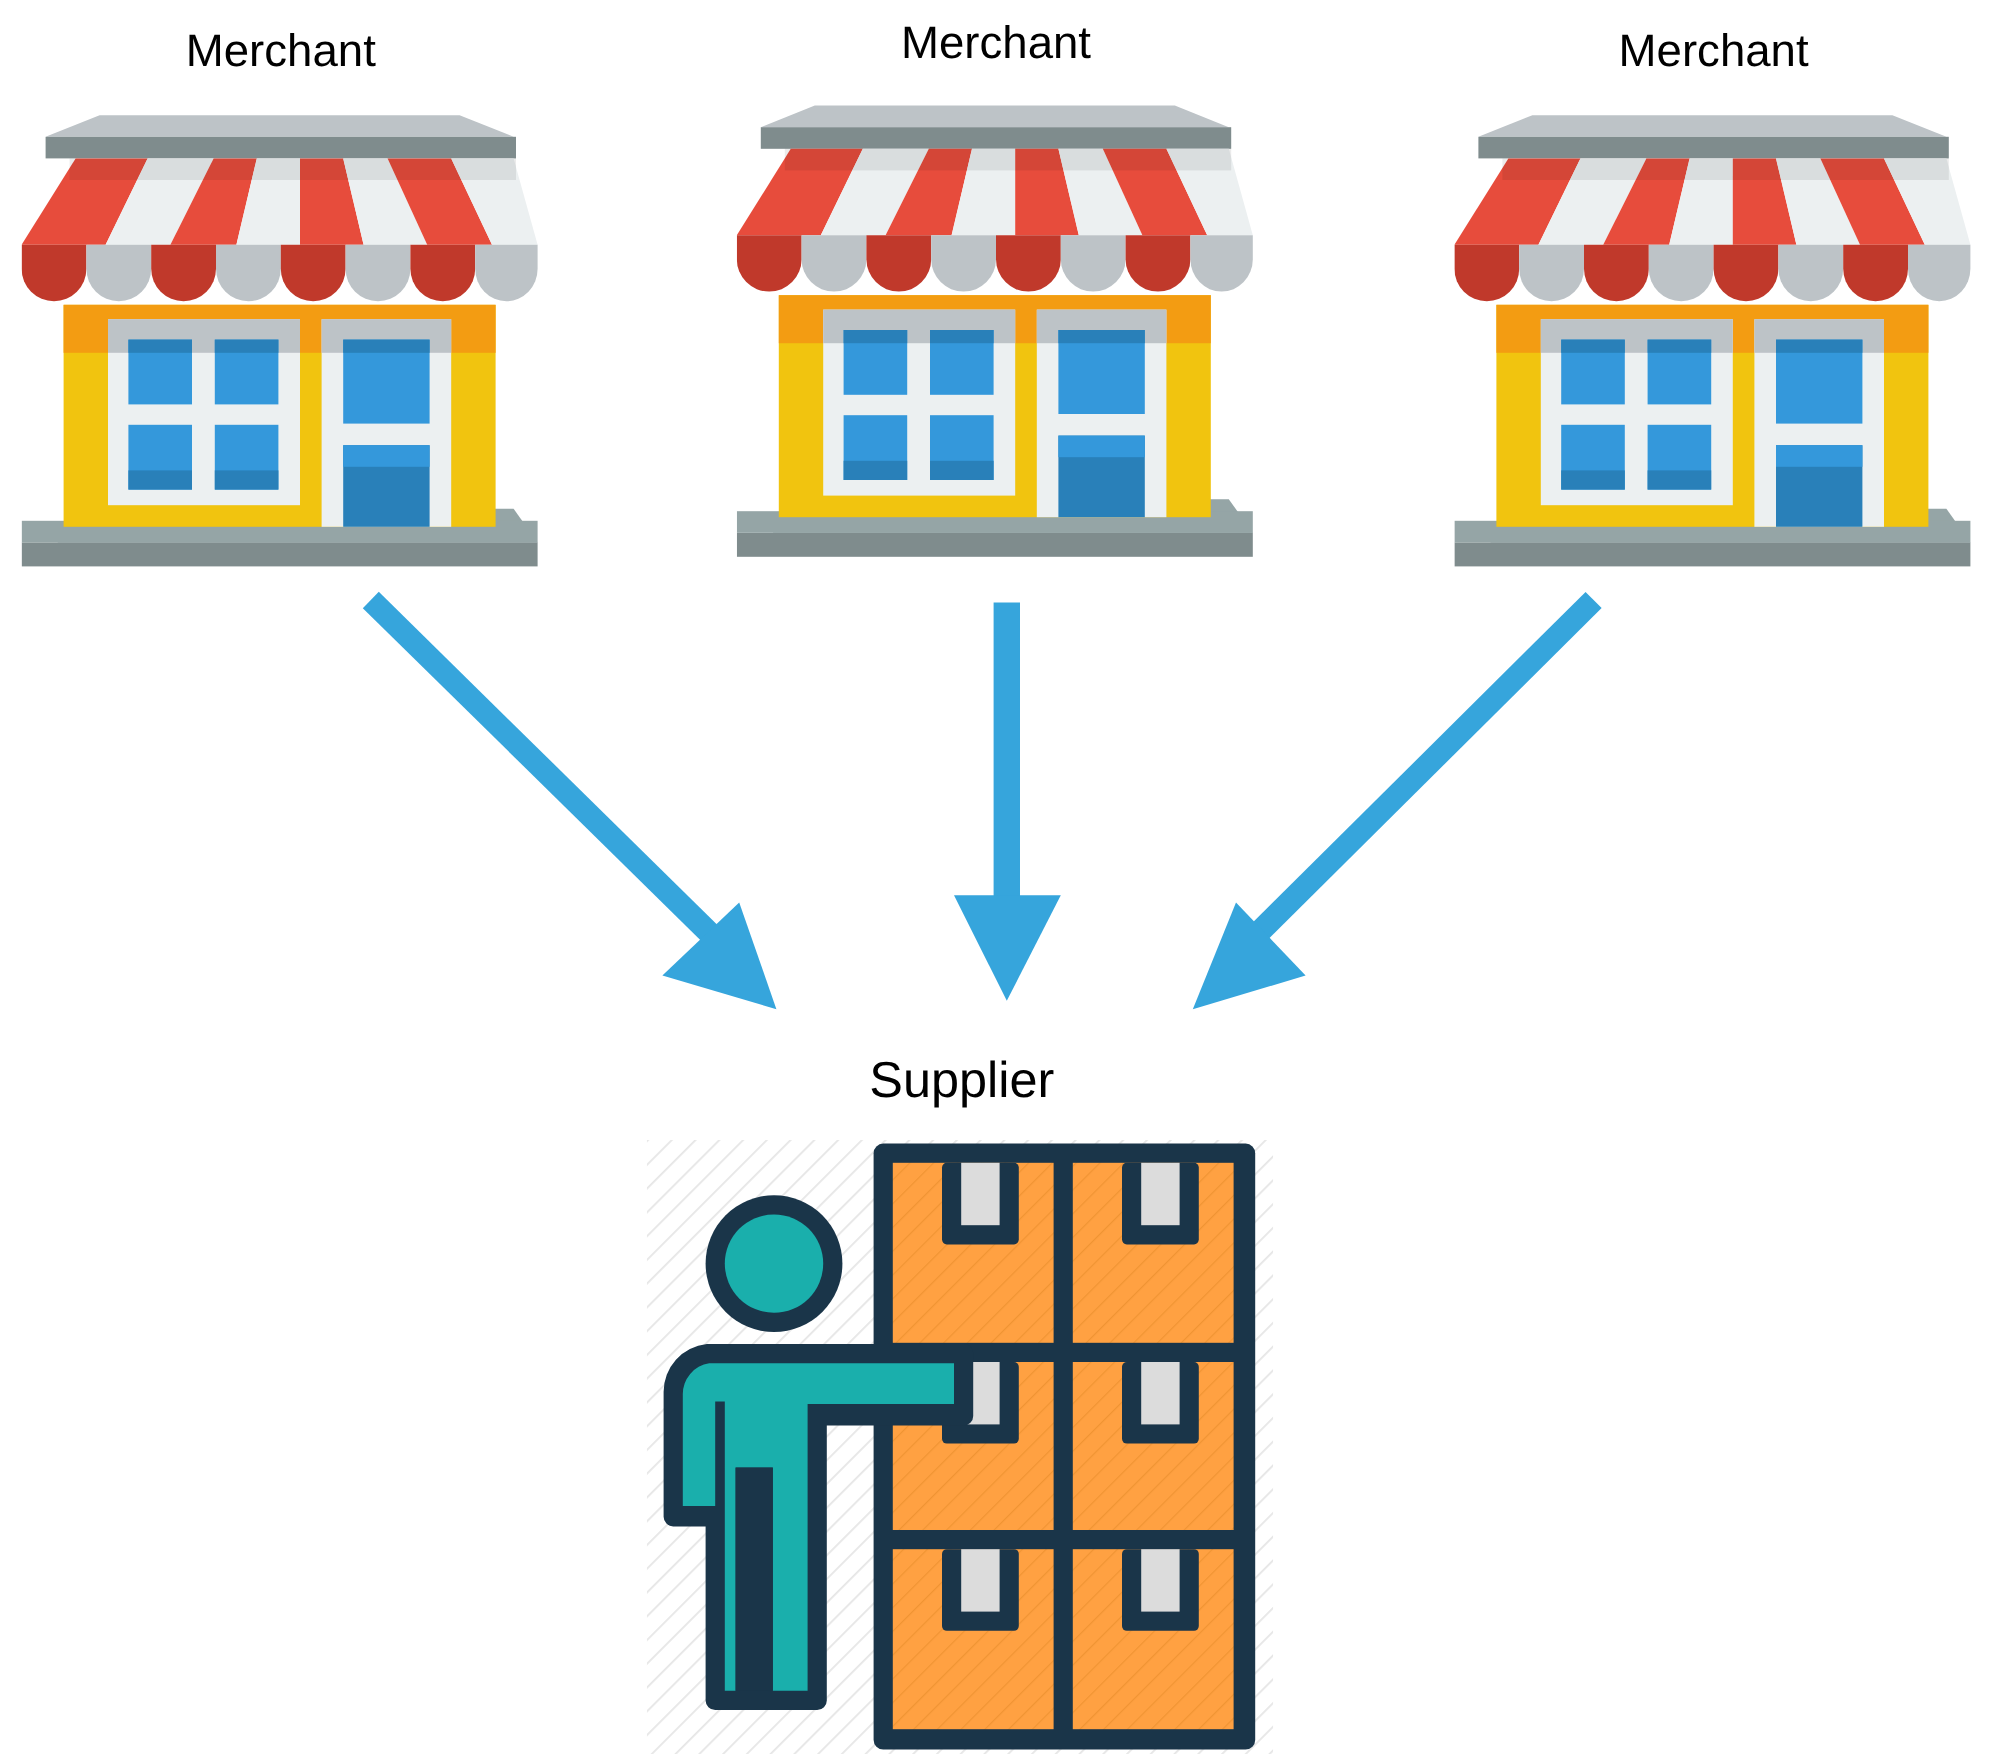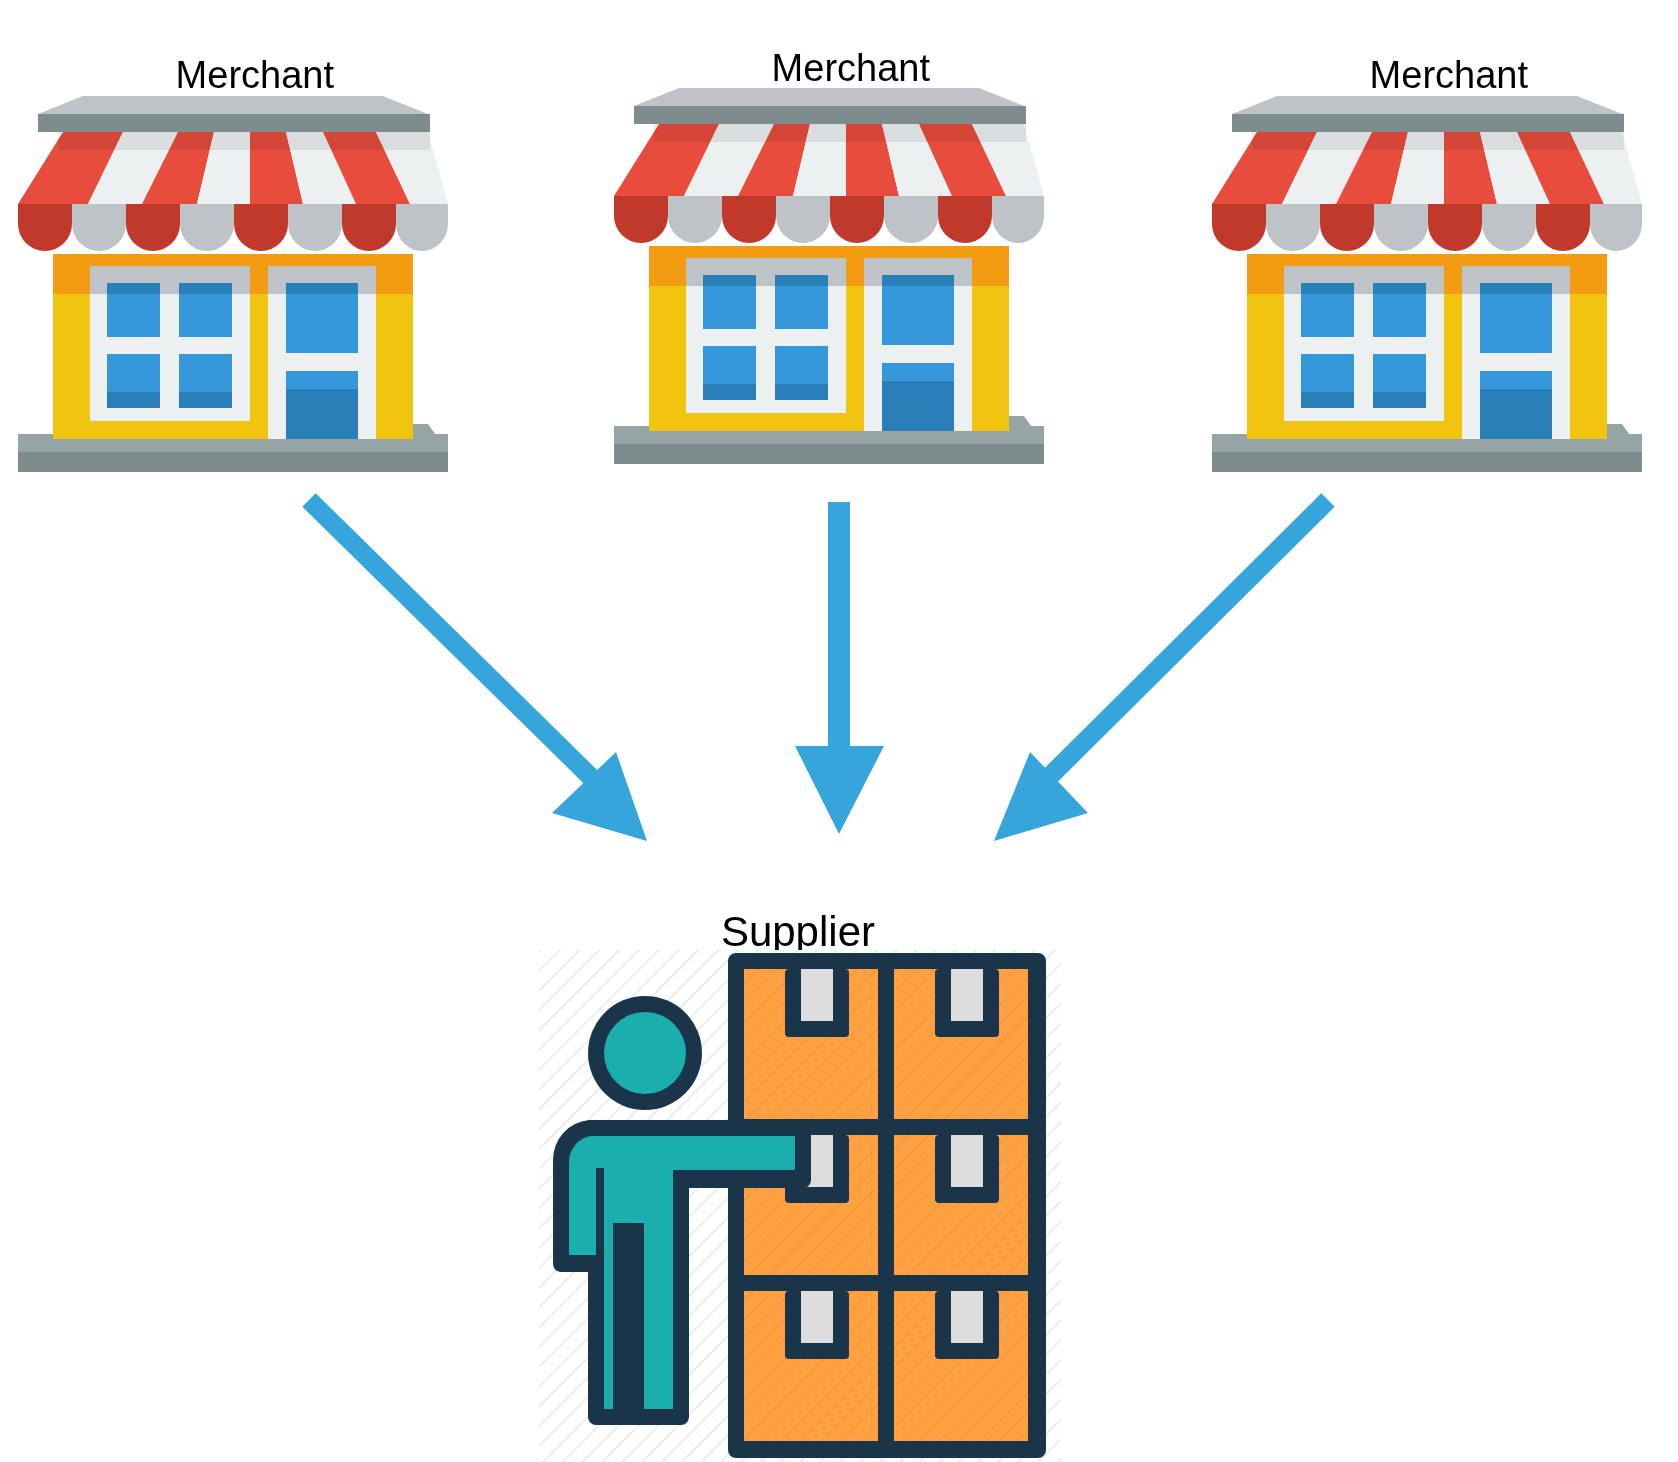--- a/index.html
+++ b/index.html
@@ -1,18 +1,18 @@
 <!DOCTYPE html>
 <html><head>
 <meta charset="utf-8">
 <style>
   html, body { margin: 0; padding: 0; background: #ffffff; }
   body { width: 1678px; height: 1462px; position: relative; overflow: hidden;
          font-family: "Liberation Sans", "DejaVu Sans", sans-serif; }
-  .label { position: absolute; color: #000; font-size: 38px; text-align: right; white-space: nowrap; margin-top: 32px; }
+  .label { position: absolute; color: #000; font-size: 38px; text-align: center; white-space: nowrap; }
   .node { position: absolute; }
   svg { display: block; }
   #arrows { position: absolute; left: 0; top: 0; }
 </style>
 </head>
 <body>
 
 <svg width="0" height="0" style="position:absolute">
   <defs>
     <g id="store">
@@ -104,21 +104,21 @@
   <g>
     <line x1="839" y1="502" x2="839" y2="760" stroke="#36a5dc" stroke-width="22"></line>
     <polygon points="795,746 884,746 839,834" fill="#36a5dc"></polygon>
   </g>
   <g>
     <line x1="1328" y1="500" x2="1032" y2="794" stroke="#36a5dc" stroke-width="19"></line>
     <polygon points="994,841 1030,752 1088,813" fill="#36a5dc"></polygon>
   </g>
 </svg>
 
-<div class="label" style="left:672px; top:876px; width:203px; font-size:42px;">Supplier</div>
+<div class="label" style="left:700px; top:876px; width:203px; font-size:42px;">Supplier</div>
 
 <div class="node" style="left:539px; top:950px;">
   <svg width="522" height="512" viewBox="0 0 522 512">
     <rect x="0" y="0" width="522" height="512" fill="url(#hatch)"></rect>
 
     <rect x="189" y="3" width="318" height="505" rx="8" fill="#1a3549"></rect>
 
     <g fill="url(#hatchOrange)">
       <rect x="205" y="19" width="134" height="150"></rect>
       <rect x="355" y="19" width="134" height="150"></rect>

